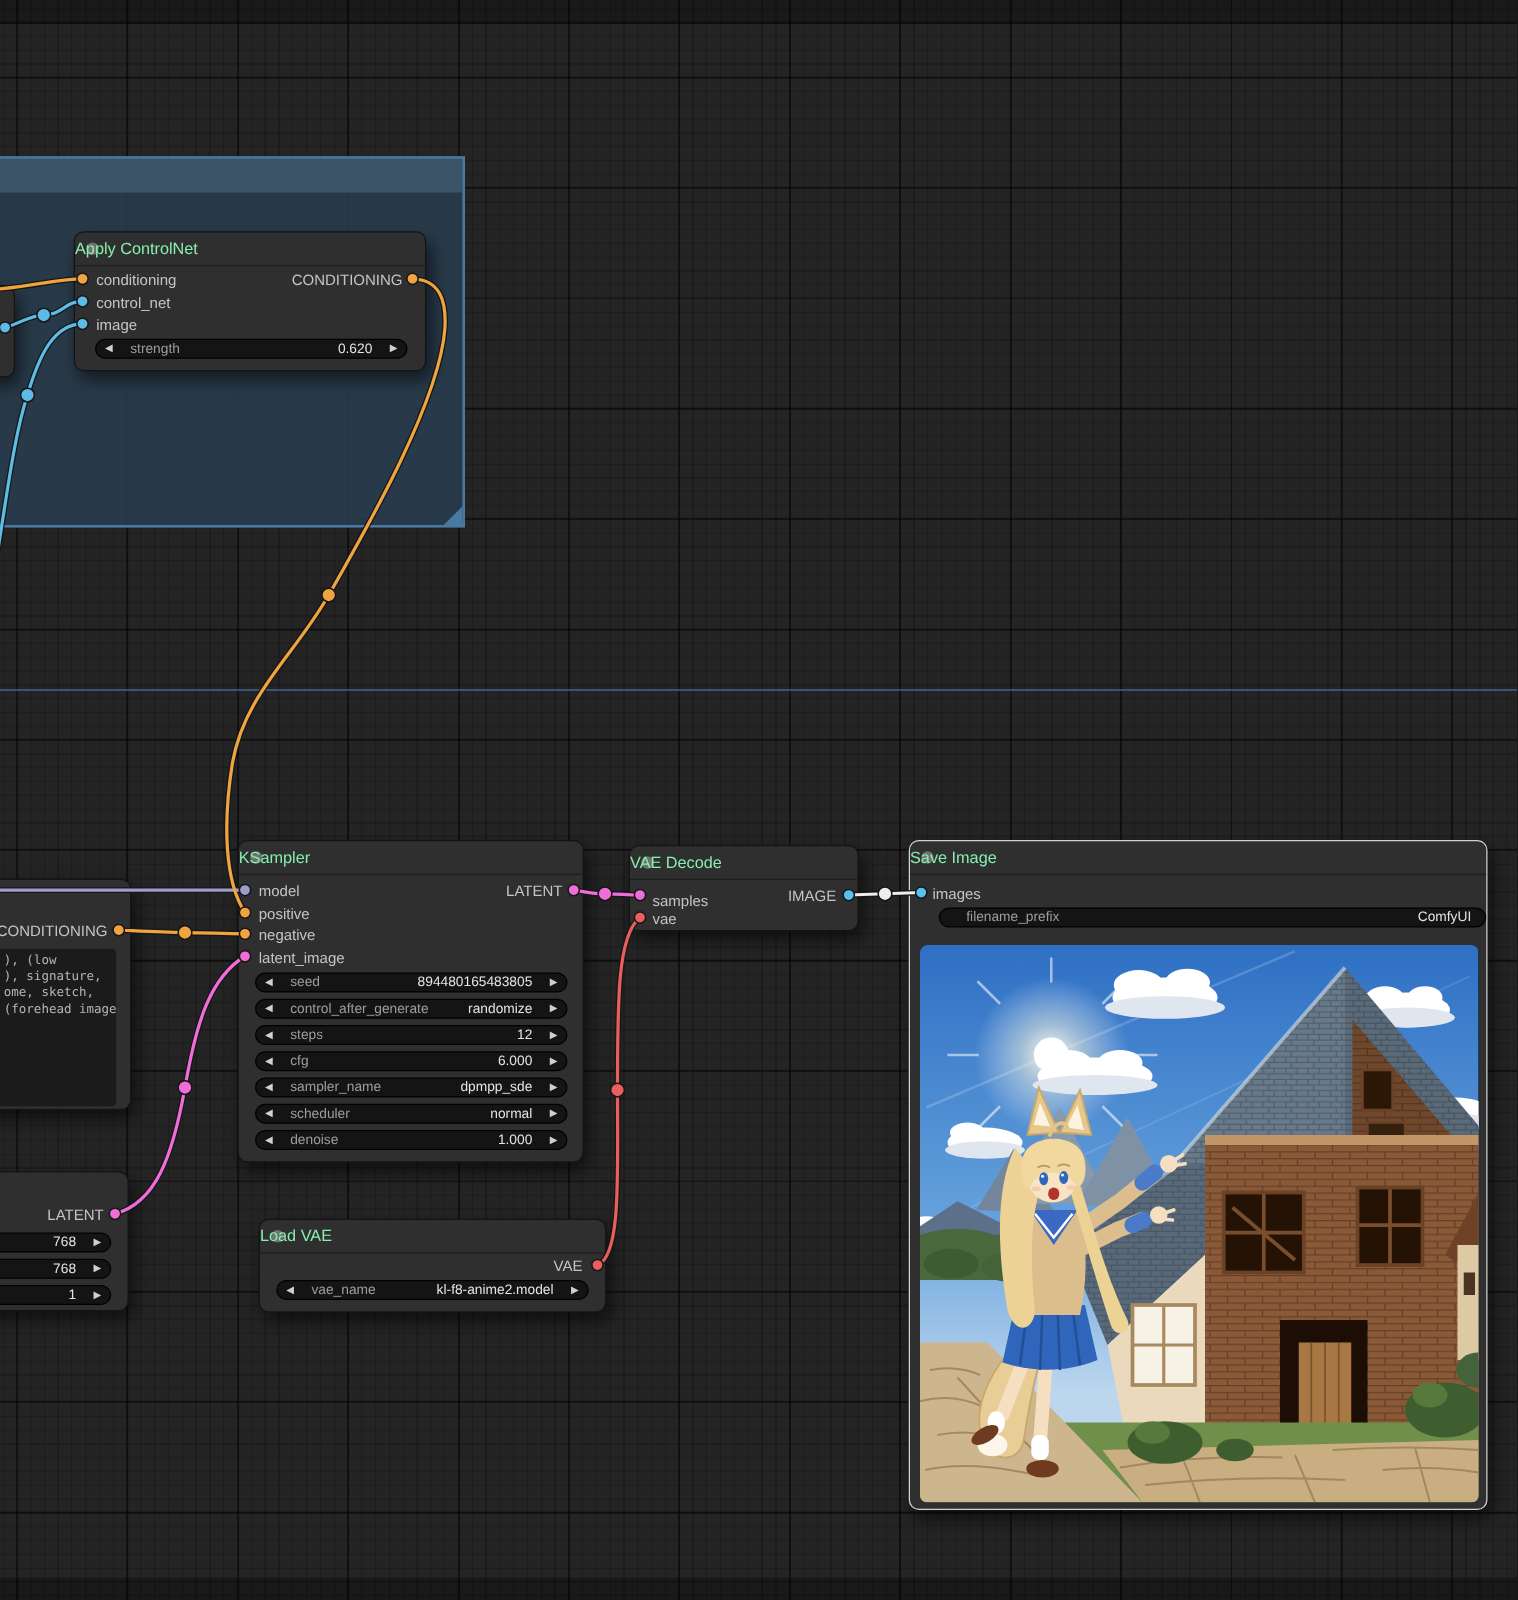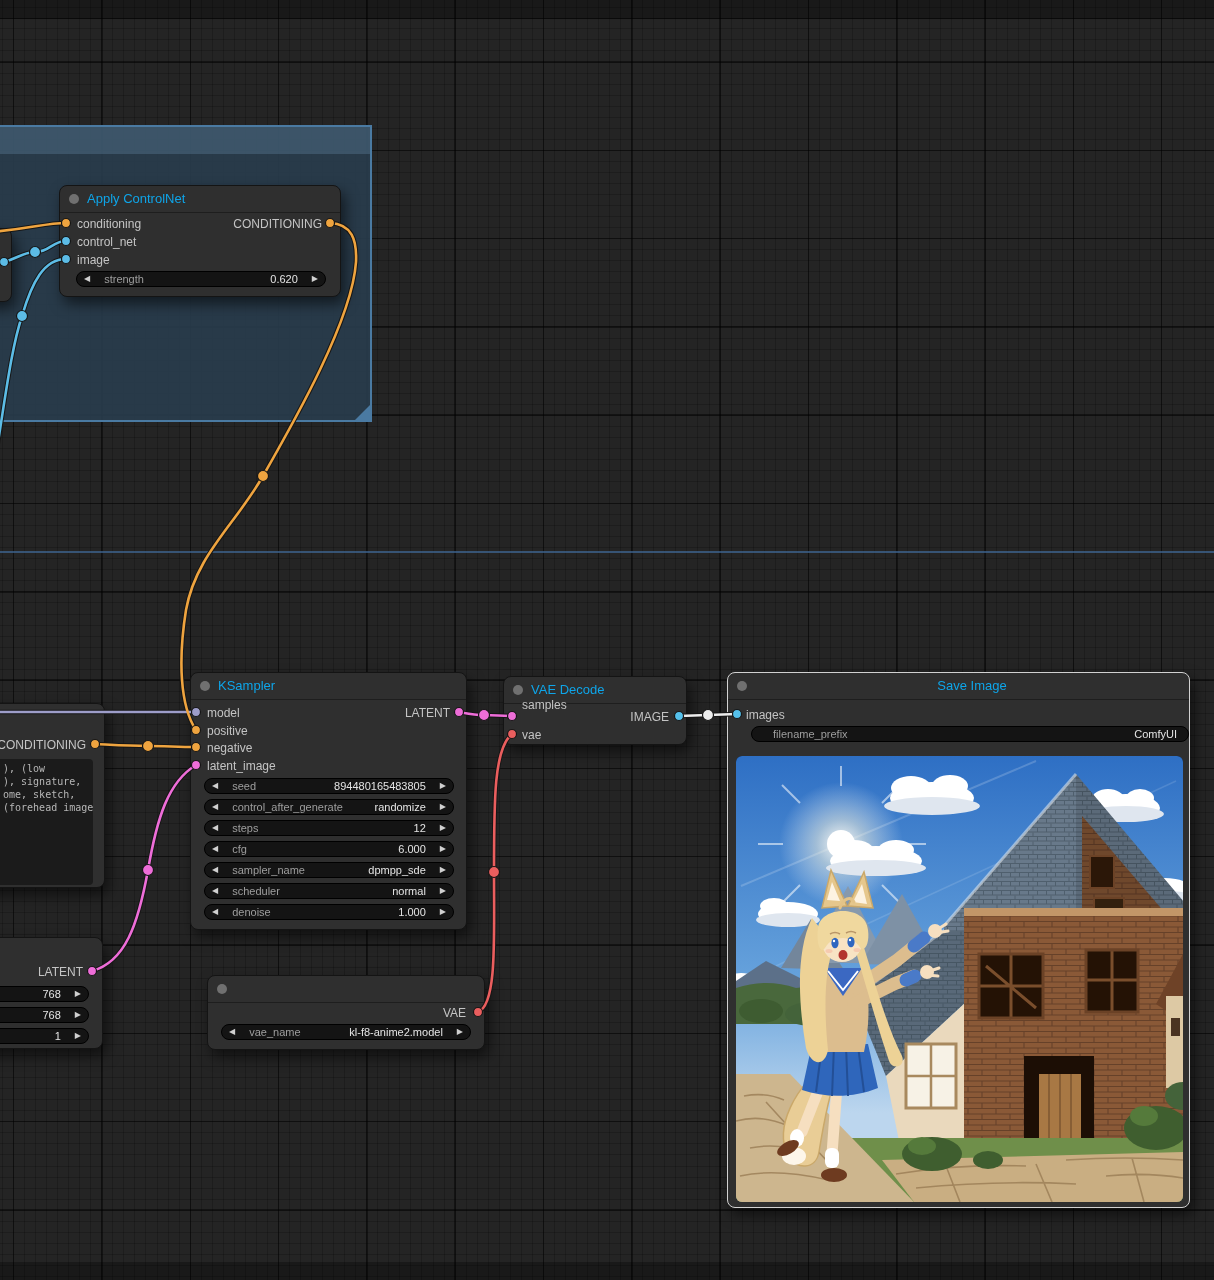--- a/index.html
+++ b/index.html
@@ -15,21 +15,21 @@
   .band{position:absolute;left:0;width:1214px;background:rgba(0,0,0,.30);}
   .group{position:absolute;left:-40px;top:125px;width:412px;height:297px;
     background:rgba(41,61,78,.90);border:2px solid #4a7aa2;box-sizing:border-box;}
   .group-header{position:absolute;left:0;top:0;right:0;height:27px;background:rgba(84,118,143,.45);}
   .group-handle{position:absolute;right:0;bottom:0;width:0;height:0;
     border-left:15px solid transparent;border-bottom:15px solid #4a7aa2;}
   .node{position:absolute;background:#2f2f2f;border:1px solid #141414;border-radius:8px;
     box-shadow:4px 7px 14px rgba(0,0,0,.55);box-sizing:border-box;}
   .node.selected{border:1.5px solid #d2d2d2;}
   .ntitle{position:absolute;top:0;left:0;right:0;height:26px;line-height:26px;
-    color:#0ea5e9;font-size:13px;padding-left:27px;white-space:nowrap;overflow:hidden;}
+    color:#86efac;font-size:13px;white-space:nowrap;overflow:hidden;}
   .tdot{position:absolute;left:9px;top:8px;width:10px;height:10px;border-radius:50%;background:#707070;}
   .tline{position:absolute;left:0;right:0;top:26px;height:1px;background:rgba(0,0,0,.35);}
   .plabel{position:absolute;font-size:12px;color:#c4c4c4;height:16px;line-height:16px;white-space:nowrap;}
   .plabel.out{text-align:right;}
   .widget{position:absolute;height:16px;background:#141414;border:1px solid #000;border-radius:9px;
     font-size:11px;color:#9e9e9e;display:flex;align-items:center;padding:0 7px;box-sizing:border-box;white-space:nowrap;}
   .widget .arr{color:#d0d0d0;font-size:8px;line-height:16px;}
   .widget .wlabel{margin-left:14px;overflow:hidden;}
   .widget .wvalue{margin-left:auto;color:#e4e4e4;}
   .widget .wvalue.pad{margin-right:14px;}
@@ -124,27 +124,28 @@
       <span class="wlabel">denoise</span>
       <span class="wvalue pad">1.000</span>
       <span class="arr">▶</span>
     </div>
   </div>
 
   <div class="node" style="left:503px;top:676px;width:184px;height:69px;">
     <div class="tdot"></div>
     <div class="ntitle">VAE Decode</div>
     <div class="tline"></div>
-    <div class="plabel" style="left:18px;top:20px;">samples</div>
+    <div class="plabel" style="left:18px;top:36px;">samples</div>
     <div class="plabel" style="left:18px;top:50px;">vae</div>
     <div class="plabel out" style="right:17px;top:32px;">IMAGE</div>
   </div>
 
   <div class="node" style="left:207px;top:975px;width:278px;height:75px;">
     <div class="tdot"></div>
+    <div class="ntitle">Load VAE</div>
     <div class="tline"></div>
     <div class="plabel out" style="right:18px;top:29px;">VAE</div>
     <div class="widget" style="left:13px;top:48px;width:250px;">
       <span class="arr">◀</span>
       <span class="wlabel">vae_name</span>
       <span class="wvalue pad">kl-f8-anime2.model</span>
       <span class="arr">▶</span>
     </div>
   </div>
 
@@ -165,21 +166,21 @@
     <div class="widget" style="right:13px;top:69px;width:200px;">
       <span class="wvalue pad">768</span>
       <span class="arr">▶</span>
     </div>
     <div class="widget" style="right:13px;top:90px;width:200px;">
       <span class="wvalue pad">1</span>
       <span class="arr">▶</span>
     </div>
   </div>
 
-  <div class="node selected" style="left:727px;top:672px;width:463px;height:536px;text-align:center;">
+  <div class="node selected" style="left:727px;top:672px;width:463px;height:536px;">
     <div class="tdot"></div>
     <div class="ntitle">Save Image</div>
     <div class="tline"></div>
     <div class="plabel" style="left:18px;top:34px;">images</div>
     <div class="widget noarrow" style="left:23px;top:53px;width:438px;">
       <span class="wlabel" style="margin-left:14px;">filename_prefix</span>
       <span class="wvalue">ComfyUI</span>
     </div>
 
     <div class="imgwrap" style="left:8px;top:83px;width:447px;height:446px;">

